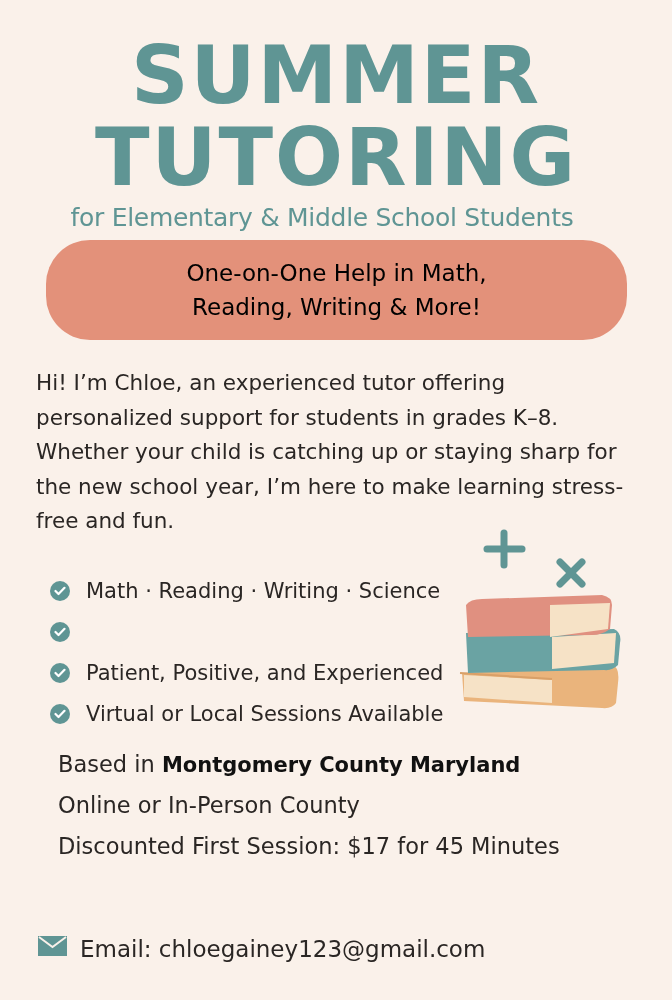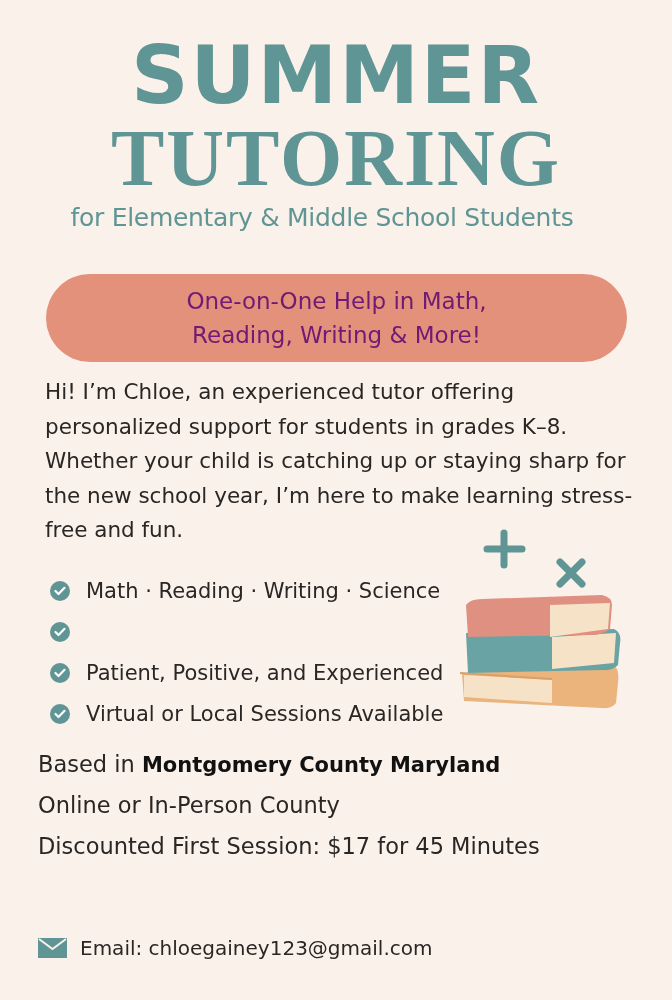--- a/index.html
+++ b/index.html
@@ -9,51 +9,51 @@
     font-family:"DejaVu Sans", sans-serif;
     color:#2a2624;
     position:relative;
   }
   .title {
     position:absolute; left:0; width:672px; text-align:center;
     color:#5f9594; font-family:"DejaVu Sans", sans-serif; font-weight:bold;
     letter-spacing:2px; margin:0;
   }
   .title.l1 { top:28px; font-size:80px; line-height:96px; }
-  .title.l2 { top:110px; font-size:80px; line-height:96px;font-family:Liberation Serif, serif; }
+  .title.l2 { top:110px; font-size:80px; line-height:96px; }
   .subtitle {
     position:absolute; left:0; width:644px; top:198px; text-align:center;
     color:#5f9594; font-size:25px; line-height:40px; letter-spacing:-0.3px;
   }
   .banner {
-    position:absolute; left:46px; top:274px; width:581px; height:88px;
+    position:absolute; left:46px; top:240px; width:581px; height:100px;
     background:#e3917a; border-radius:44px;
     display:flex; flex-direction:column; justify-content:center; align-items:center;
-    color:#701a75; font-size:23px; line-height:34px;
+    color:#000000; font-size:23px; line-height:34px;
   }
   .intro {
     position:absolute; left:36px; top:366px; width:610px;
-    font-size:21.5px; line-height:34.5px; color:#2a2624; margin:9px;
+    font-size:21.5px; line-height:34.5px; color:#2a2624; margin:0;
   }
   .features { position:absolute; left:38px; top:558px; margin:12px; padding:0; list-style:none; }
   .features li {
     display:flex; align-items:center; height:41px;
     font-size:21px; color:#2a2624;
   }
   .check {
     width:20px; height:20px; border-radius:50%; background:#5f9594;
     display:inline-flex; align-items:center; justify-content:center; margin-right:16px;
   }
   .art { position:absolute; left:452px; top:525px; width:180px; height:195px; }
   .info { position:absolute; left:38px; top:744px; }
-  .info div { height:41px; line-height:41px; font-size:22.5px; color:#2a2624; }
+  .info div { height:41px; line-height:41px; font-size:22.5px; color:#2a2624;margin-left:20px; }
   .info b { font-family:"DejaVu Sans", sans-serif; font-weight:bold; font-size:21px; color:#111; }
   .contact {
-    position:absolute; left:38px; top:936px; display:flex; align-items:center;
-    font-size:20px; color:#2a2624;
+    position:absolute; left:38px; top:936px; display:flex; align-items:flex-start;
+    font-size:23px; color:#2a2624;
   }
   .mail { width:29px; height:20px; margin-right:13px; }
 </style>
 </head>
 <body>
 
 <h1 class="title l1">SUMMER</h1>
 <h1 class="title l2">TUTORING</h1>
 <div class="subtitle">for Elementary &amp; Middle School Students</div>
 

